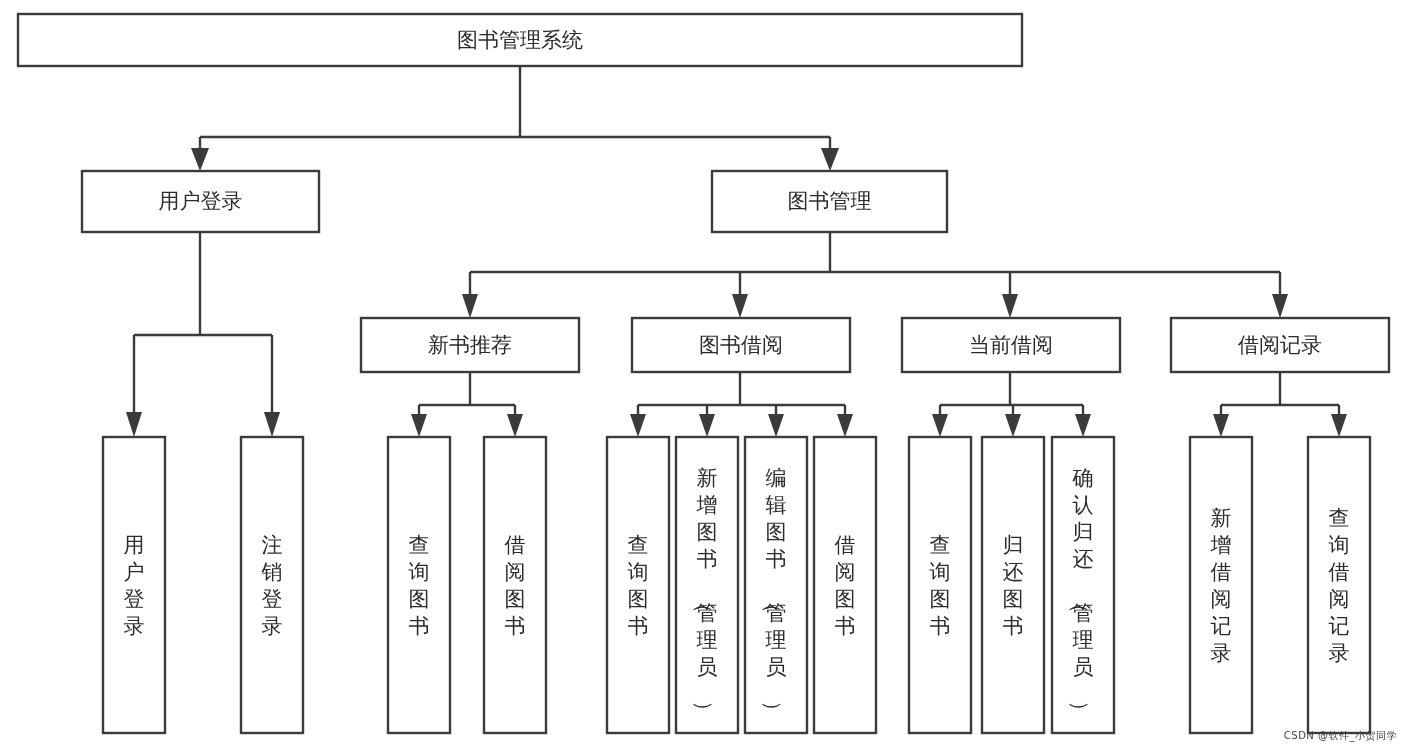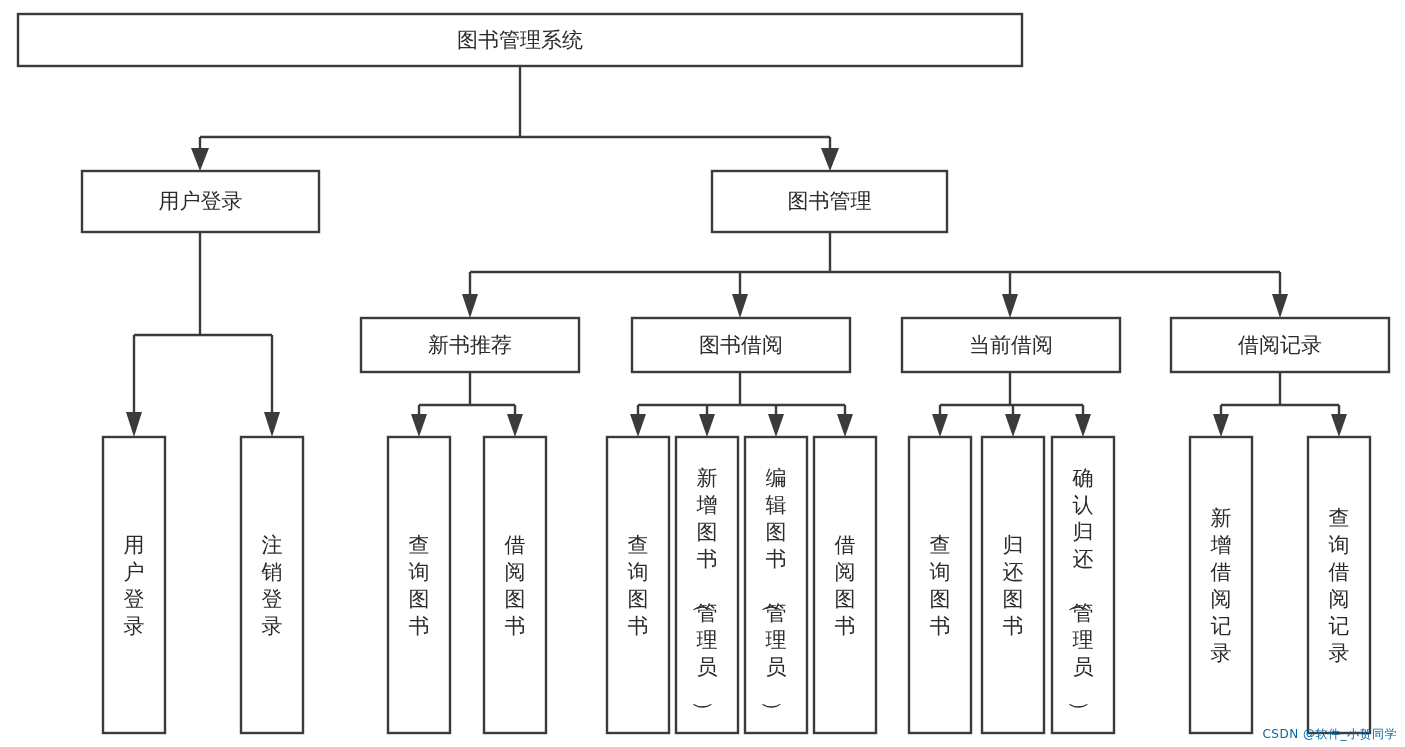--- a/index.html
+++ b/index.html
@@ -53,22 +53,22 @@
     fill: #2b2b2b;
     font-family: "DejaVu Sans", "Liberation Sans", sans-serif;
     font-size: 21px;
     text-anchor: middle;
   }
   .watermark-text {
     position: absolute;
     right: 8px;
     bottom: 4px;
     font-family: "DejaVu Sans", "Liberation Sans", sans-serif;
-    font-size: 12px;
-    color: #0369a1;
+    font-size: 10px;
+    color: #404040;
     white-space: nowrap;
     letter-spacing: 0.5px;
     user-select: none;
   }
 </style>
 </head>
 <body>
 
 <div id="diagram-root">
 

